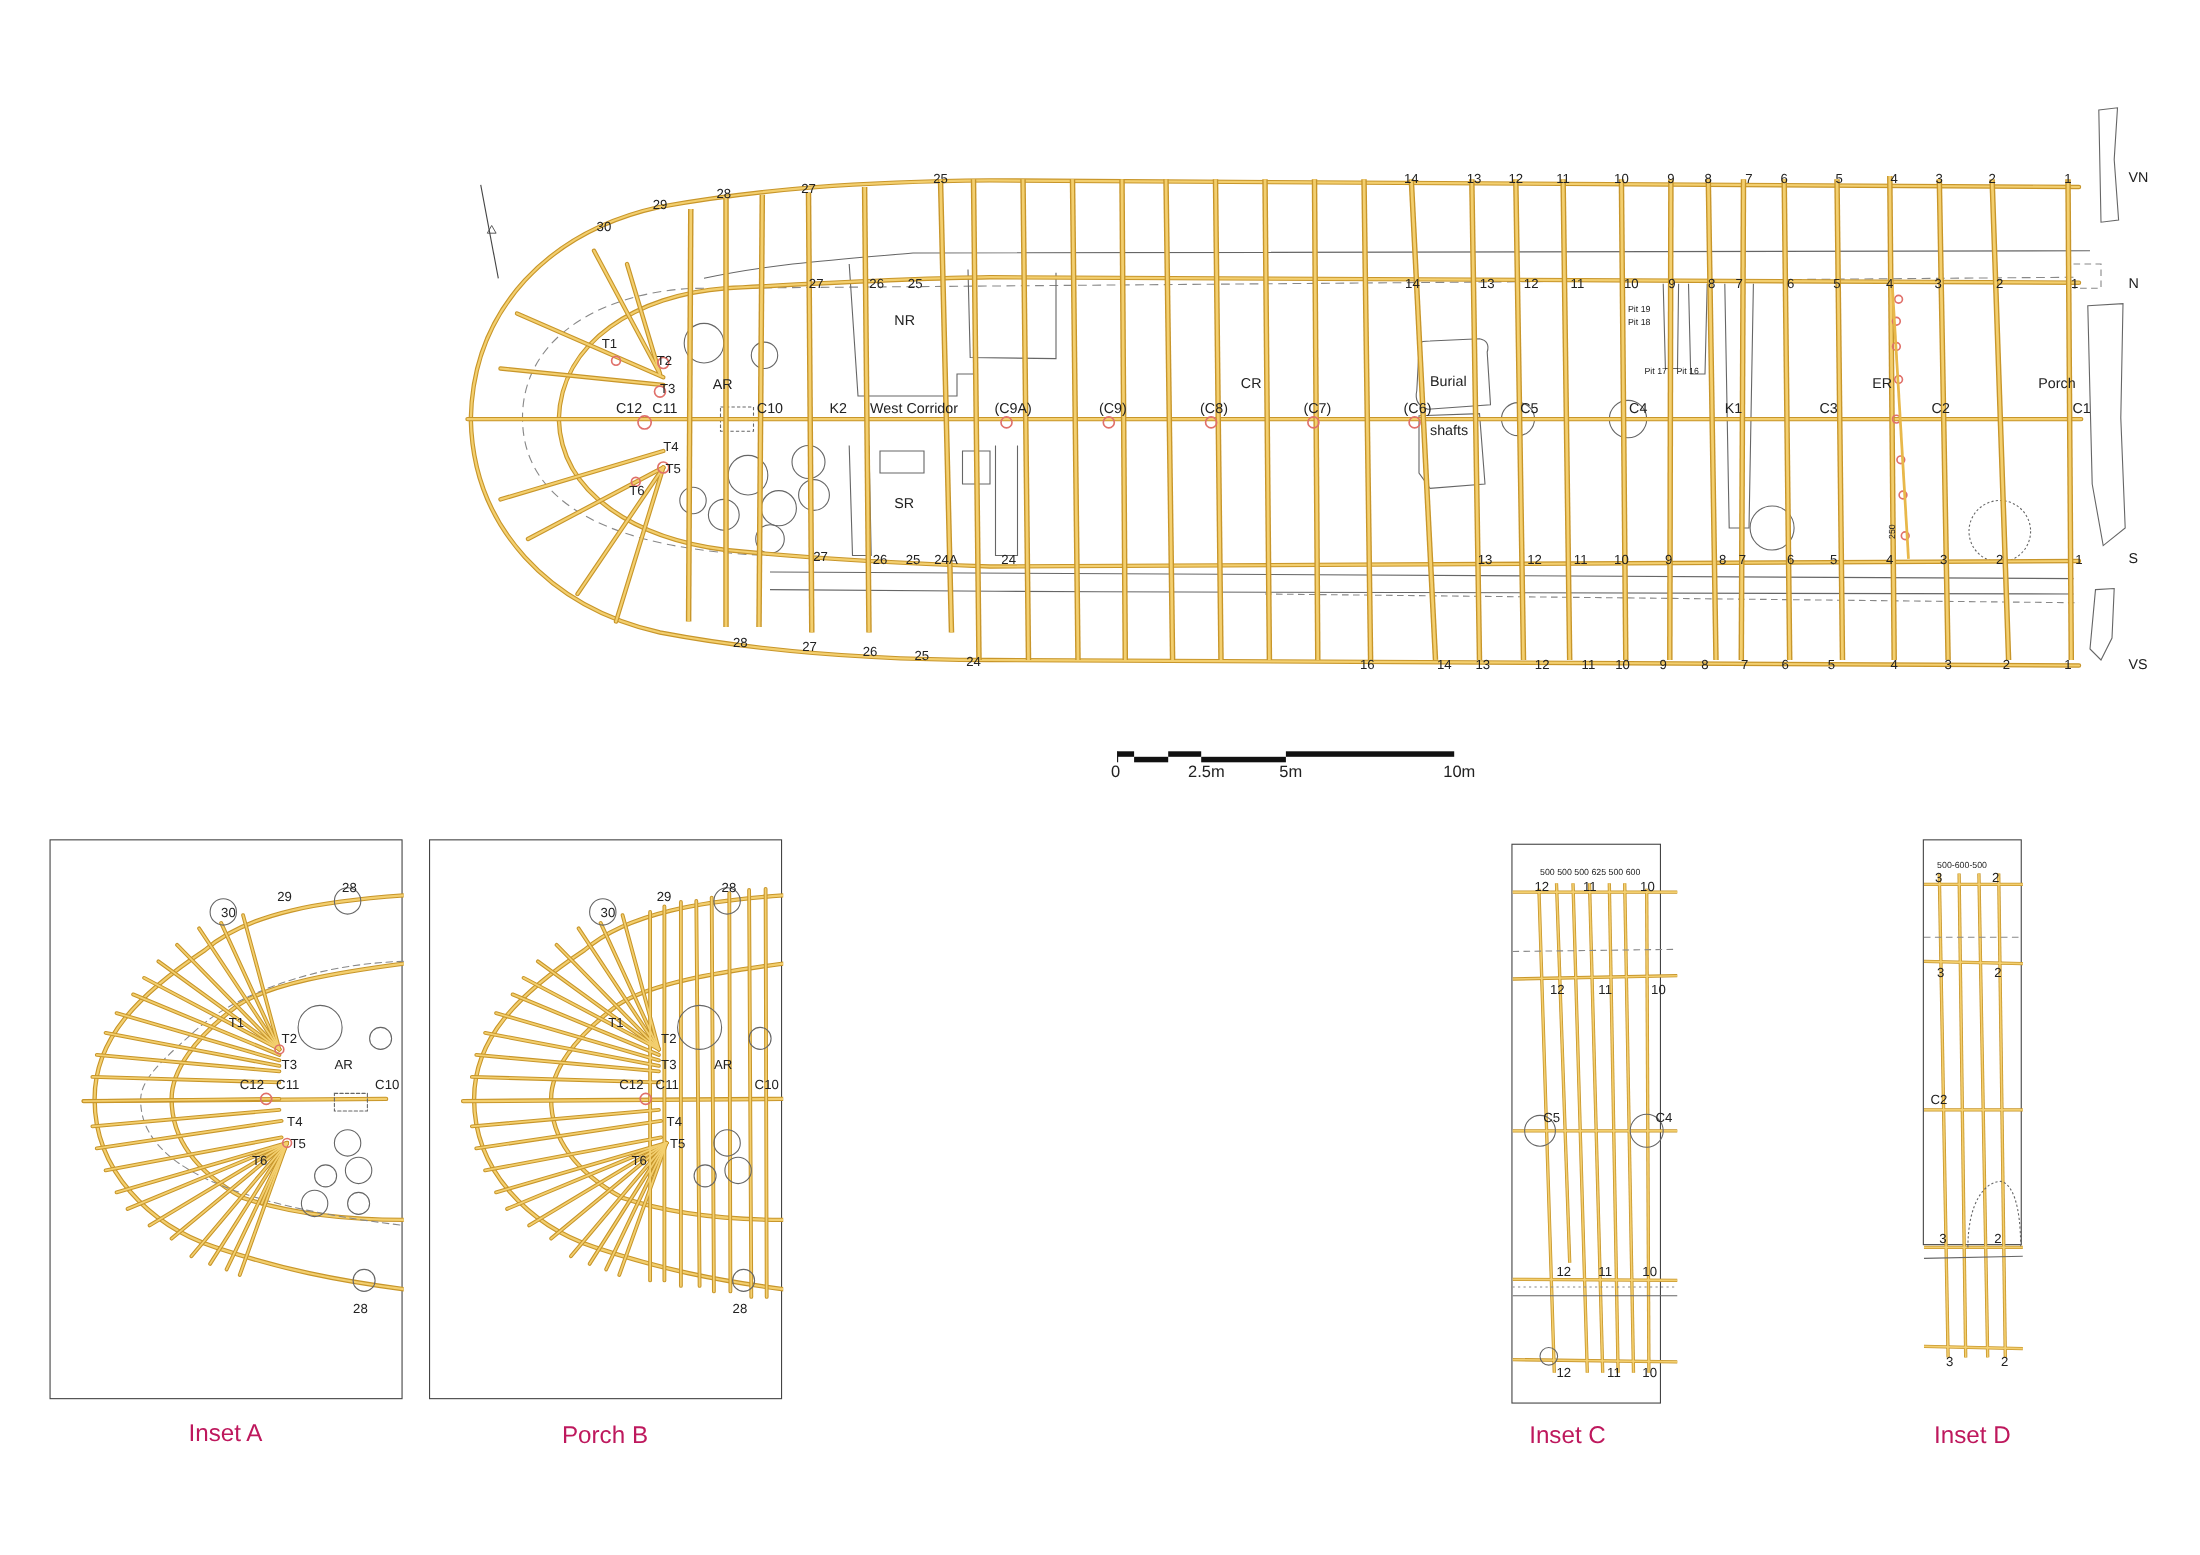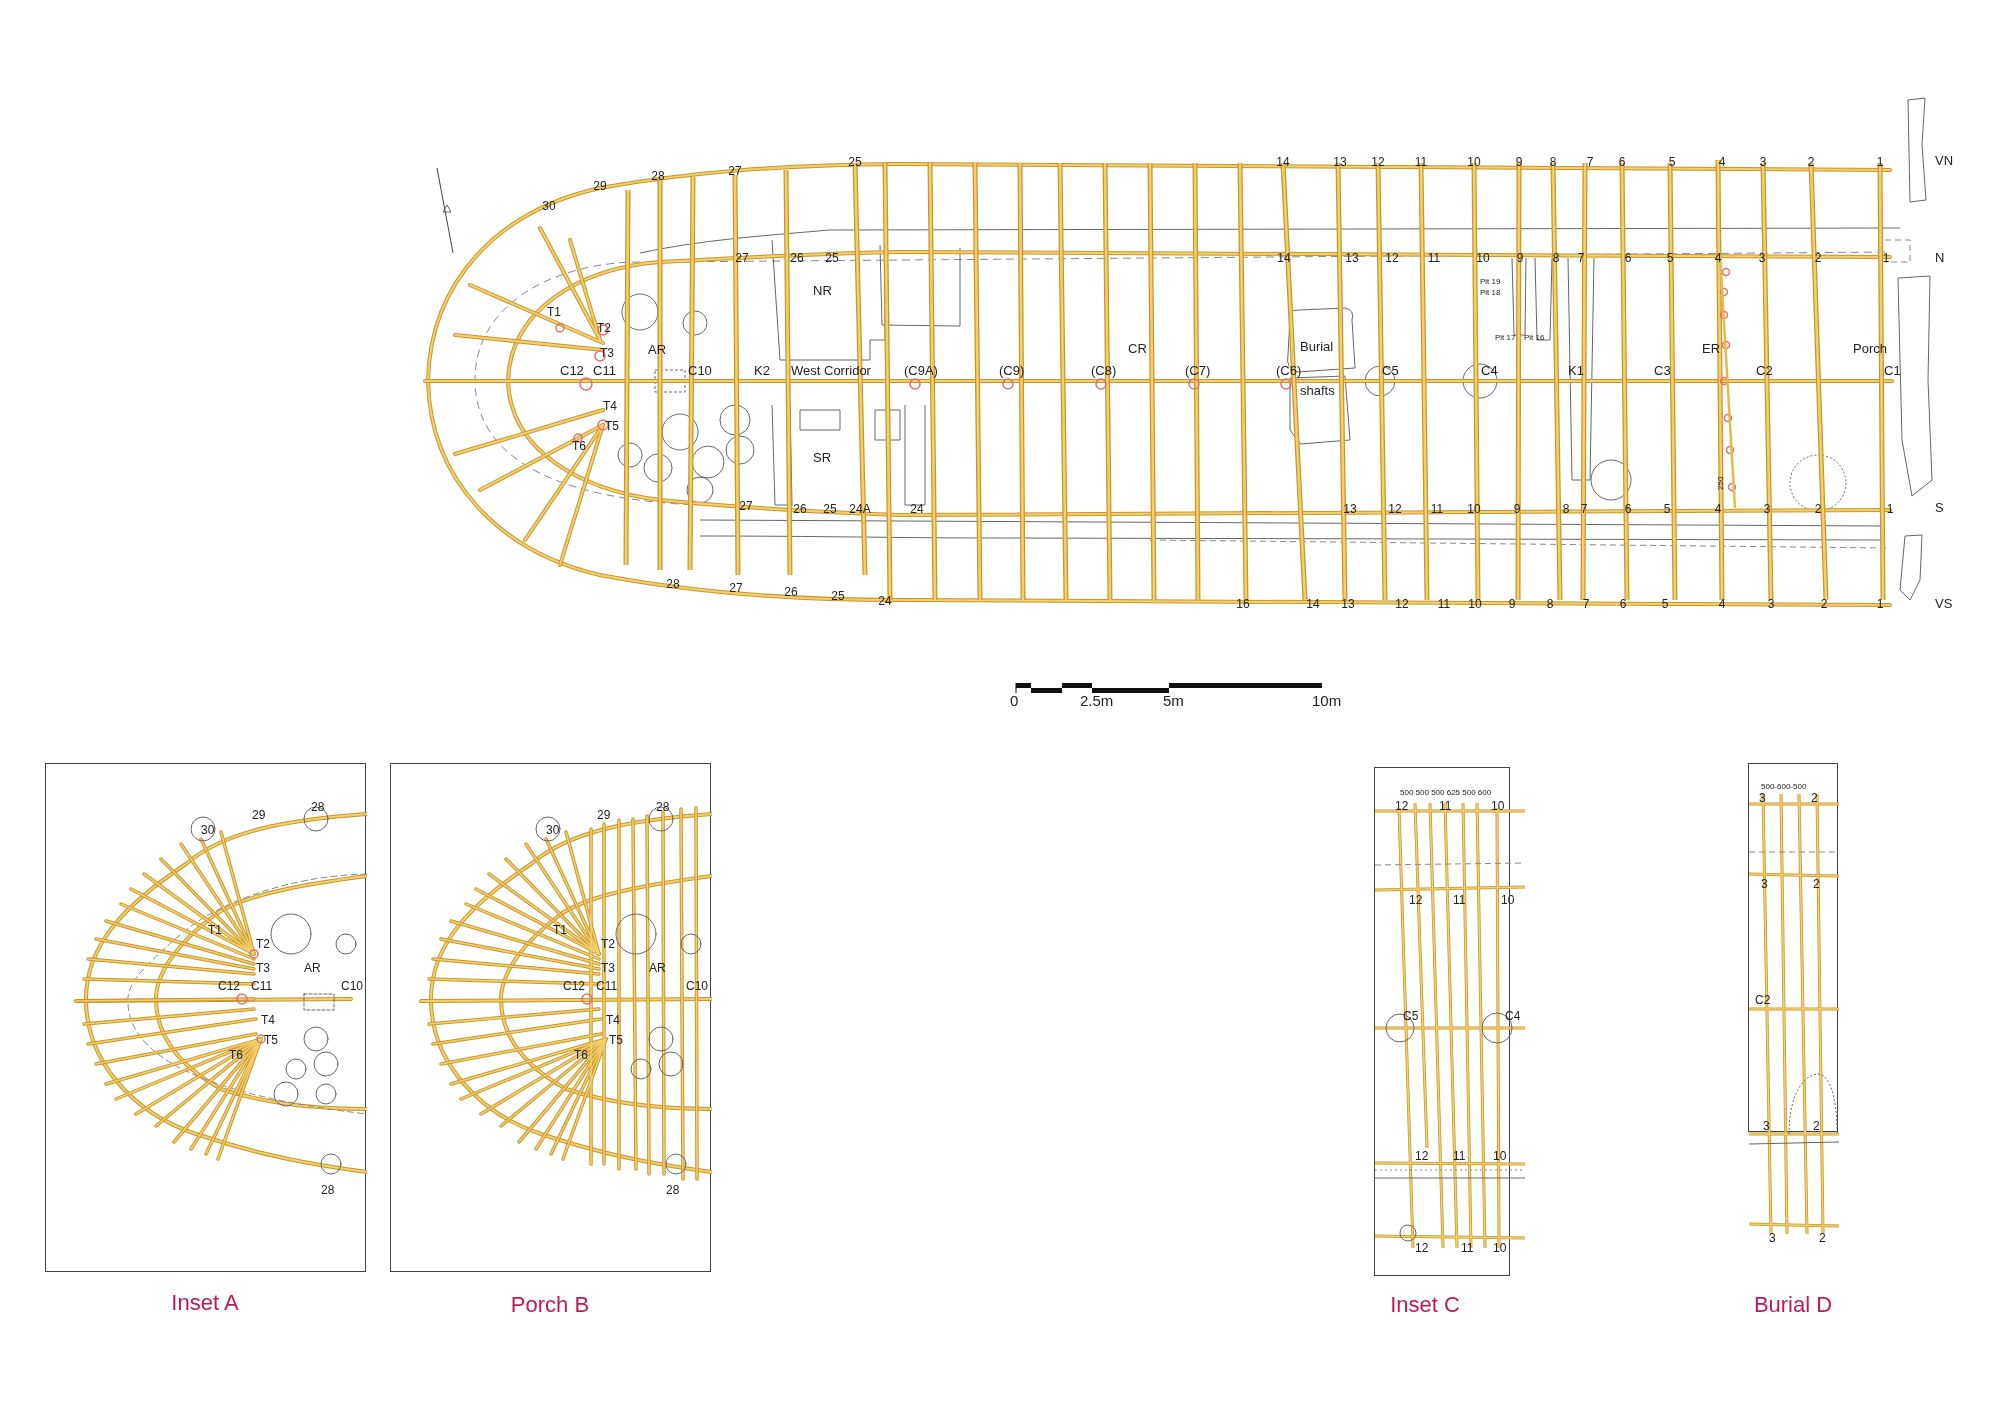--- a/index.html
+++ b/index.html
@@ -644,13 +644,13 @@
       <text x="12" y="124">3</text>
       <text x="64" y="124">2</text>
       <text x="6" y="240">C2</text>
       <text x="14" y="366">3</text>
       <text x="64" y="366">2</text>
       <text x="20" y="478">3</text>
       <text x="70" y="478">2</text>
     </g>
   </svg>
 </div>
-<div class="caption" style="left:1693px; top:1292px;">Burial D</div>
+<div class="caption" style="left:1693px; top:1292px;">Inset D</div>
 
 </body></html>

